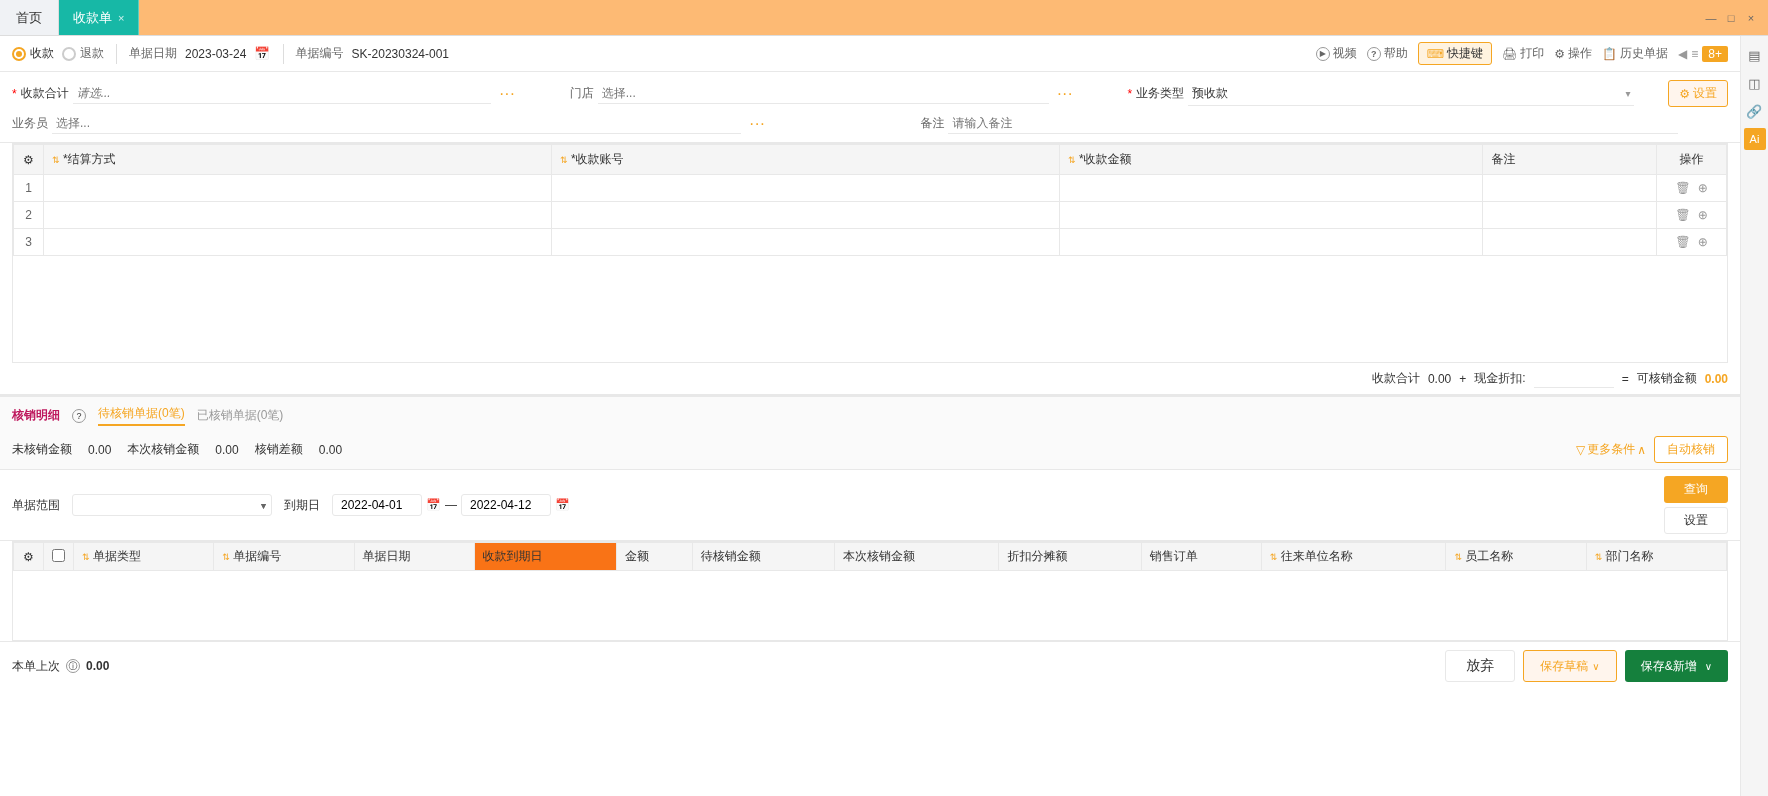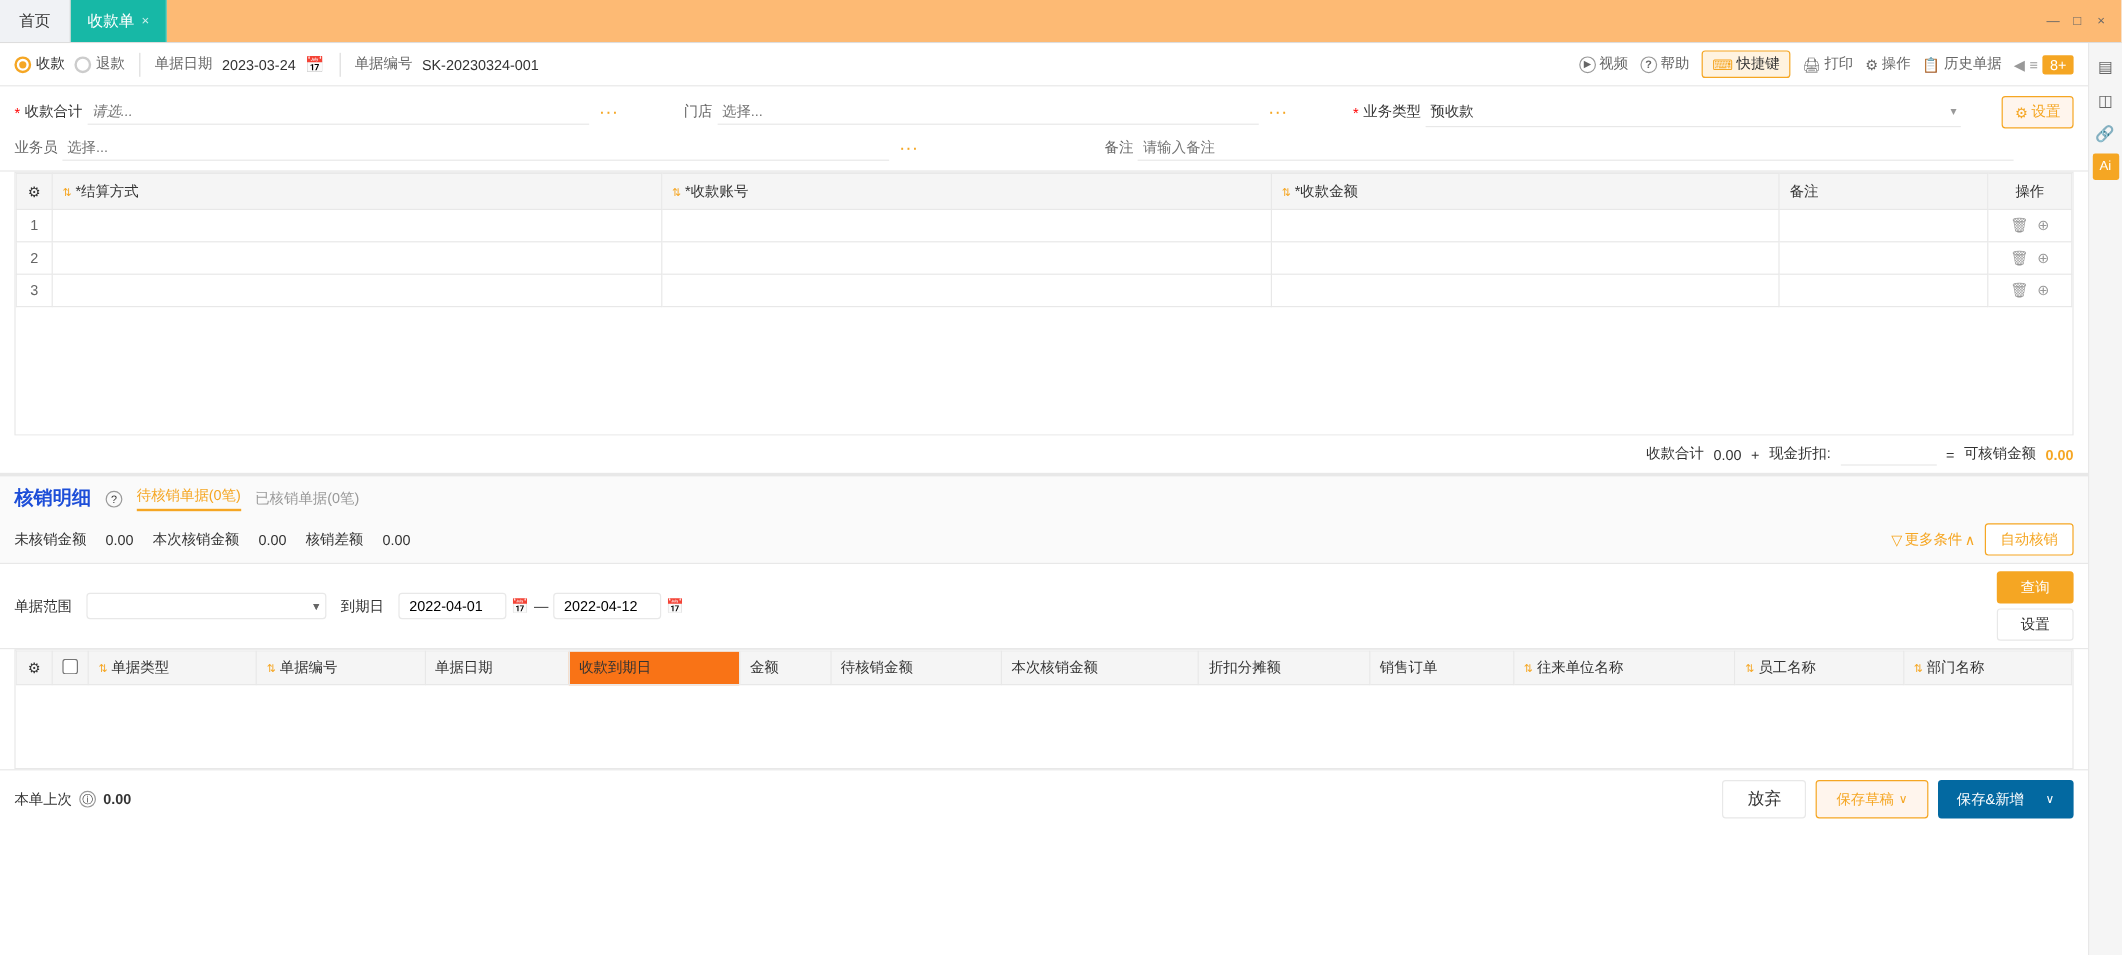--- a/index.html
+++ b/index.html
@@ -233,21 +233,21 @@
     <span style="color:#333;">+</span>
     <span style="color:#333;">现金折扣:</span>
     <input style="width: 80px; border-top: none; border-right: none; border-left: none; border-image: initial; border-bottom: 1px solid rgb(232, 232, 232); outline: none; font-size: 12px; padding: 2px 4px;">
     <span style="color:#333;">=</span>
     <span style="color:#333;">可核销金额</span>
     <span style="color:#f5a623;font-weight:bold;">0.00</span>
   </div>
 
   <div style="background:#fafafa;border-top:2px solid #e8e8e8;padding:8px 12px 0 12px;flex-shrink:0;">
     <div style="display:flex;align-items:center;gap:12px;margin-bottom:4px;">
-      <span style="font-size:16px;font-weight:bold;color:#1d4ed8;">核销明细</span>
+      <span style="font-size:12px;font-weight:bold;color:#be185d;">核销明细</span>
       <div style="width:14px;height:14px;border-radius:50%;border:1px solid #999;display:flex;align-items:center;justify-content:center;font-size:9px;cursor:pointer;">?</div>
       <span style="color:#f5a623;font-size:12px;cursor:pointer;border-bottom:2px solid #f5a623;padding-bottom:2px;">待核销单据(0笔)</span>
       <span style="color:#999;font-size:12px;cursor:pointer;">已核销单据(0笔)</span>
     </div>
   </div>
 
   <div style="display:flex;align-items:center;gap:16px;padding:6px 12px;font-size:12px;flex-shrink:0;background:#fafafa;border-bottom:1px solid #e8e8e8;">
     <span>未核销金额</span>
     <span style="color:#333;">0.00</span>
     <span>本次核销金额</span>
@@ -360,21 +360,21 @@
       <span style="font-weight:bold;">0.00</span>
     </div>
     <div style="margin-left:auto;display:flex;gap:8px;">
       <button style="background:#fff;border:1px solid #e8e8e8;color:#333;padding:6px 20px;border-radius:3px;cursor:pointer;font-size:14px;">
         <span>放弃</span>
       </button>
       <button style="background:#fff5ed;border:1px solid #f5a623;color:#f5a623;padding:6px 16px;border-radius:3px;cursor:pointer;font-size:12px;display:flex;align-items:center;gap:4px;">
         <span>保存草稿</span>
         <span style="font-size:10px;color:#f5a623;">∨</span>
       </button>
-      <button style="background:#0369a1;color:#fff;border:none;padding:6px 16px;border-radius:3px;cursor:pointer;font-size:12px;display:flex;align-items:center;gap:18px;">
+      <button style="background:#15803d;color:#fff;border:none;padding:6px 16px;border-radius:3px;cursor:pointer;font-size:12px;display:flex;align-items:center;gap:8px;">
         <span>保存&amp;新增</span>
         <span style="font-size:10px;">∨</span>
       </button>
     </div>
   </div>
 </div>
 
 <div style="position:fixed;right:0;top:36px;width:28px;height:calc(100vh - 36px);background:#f5f5f5;border-left:1px solid #e8e8e8;display:flex;flex-direction:column;align-items:center;padding-top:8px;gap:6px;z-index:100;">
   <div style="width:22px;height:22px;display:flex;align-items:center;justify-content:center;cursor:pointer;font-size:13px;color:#666;">
     ▤

